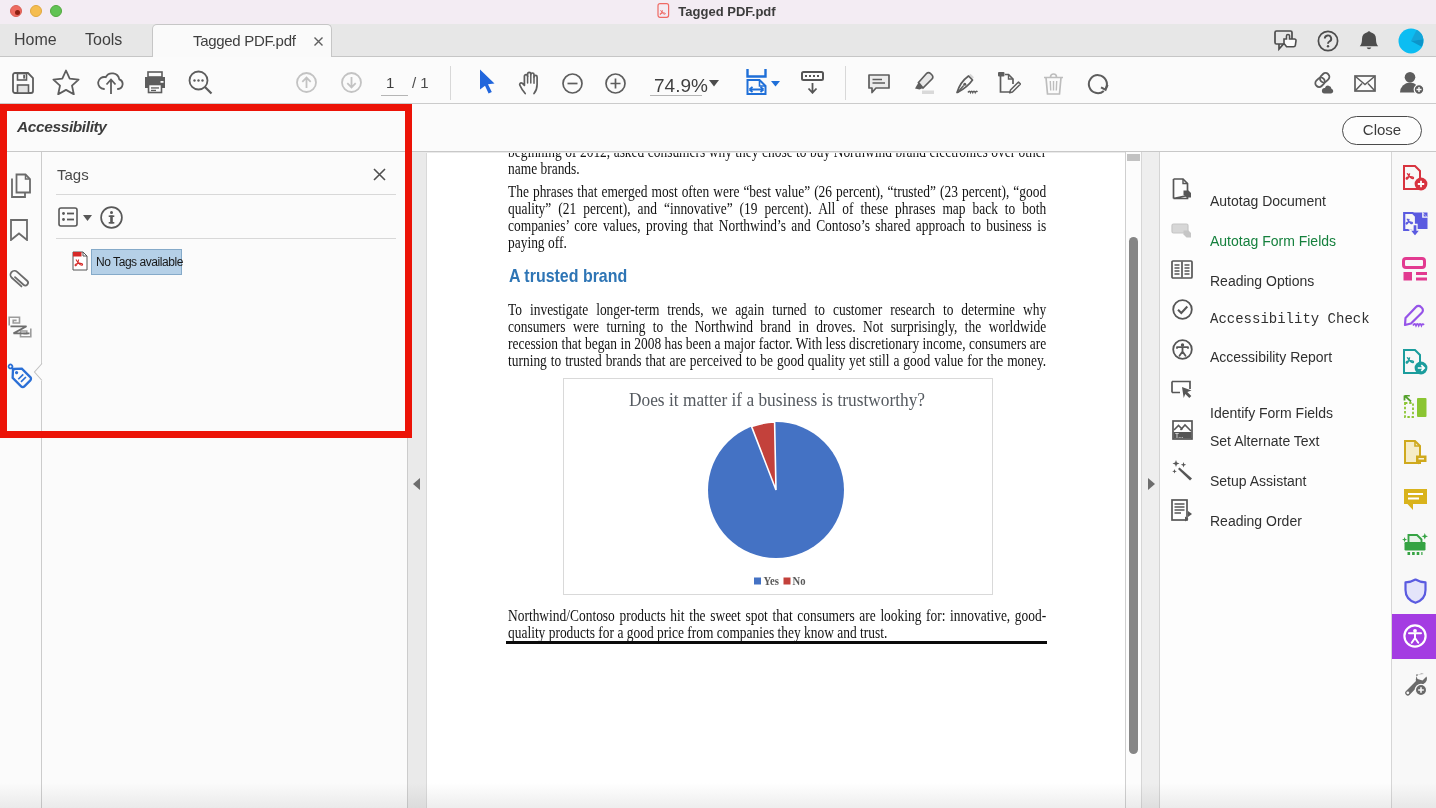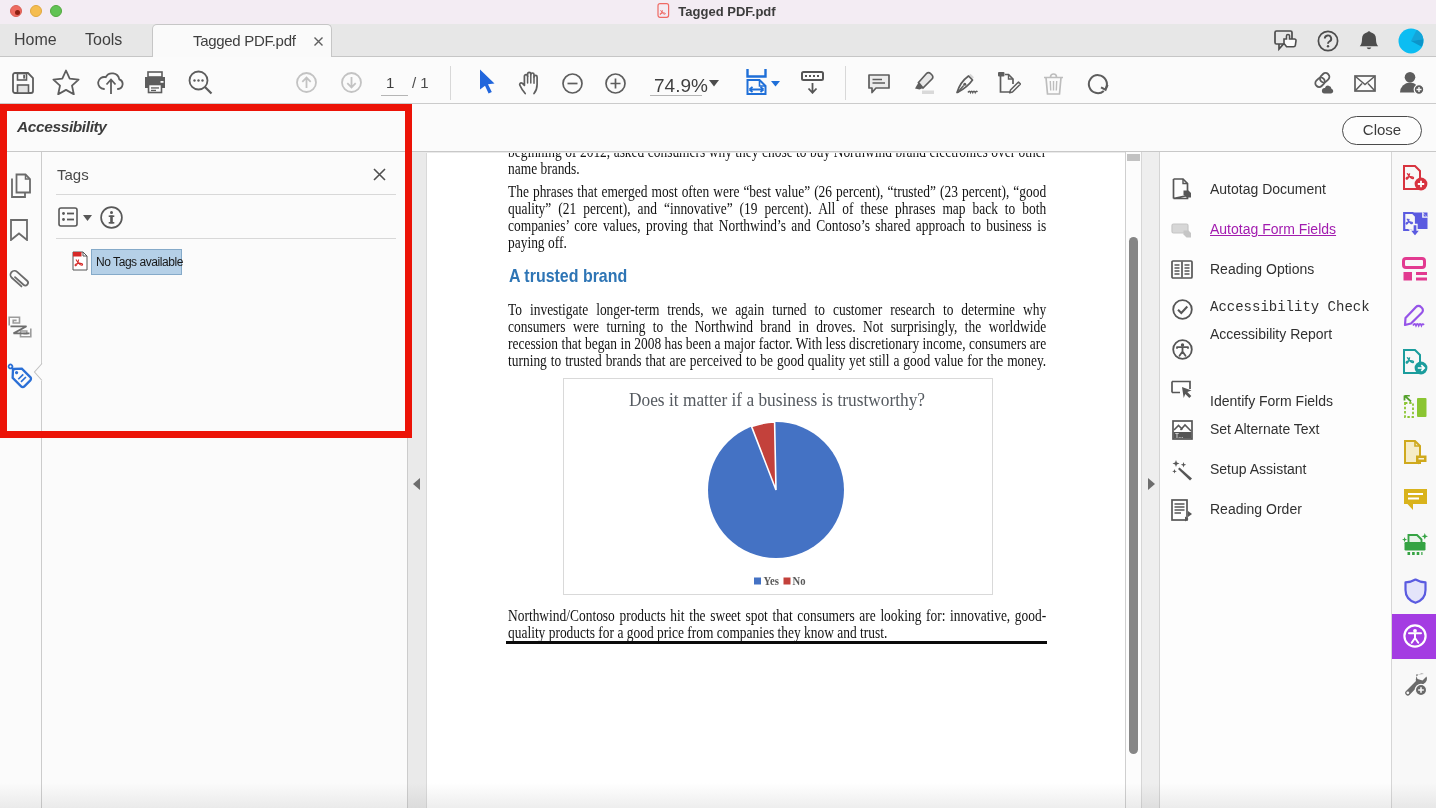--- a/index.html
+++ b/index.html
@@ -38,21 +38,21 @@
   
   #rstrip { left:1142px; top:152px; width:18px; height:656px; background:#eeeeee; border-right:1px solid #d4d4d4; }
 
   
   #rpanel { left:1160px; top:152px; width:231px; height:656px; background:#fdfdfd; }
   #rail   { left:1391px; top:152px; width:45px; height:656px; background:#f8f8f8; border-left:1px solid #d6d6d6; }
 
   
   #redrect { left:0; top:104px; width:412px; height:334px; border:7px solid #ec1307; z-index:50; }
 
-  .rlabel { position:absolute; left:50px; font-size:14px; color:#303030; }
+  .rlabel { position:absolute; left:50px; font-size:14px; color:#303030;margin-top:12px; }
 
   .docline { position:absolute; left:81px; width:640.5px; font-family:"Liberation Serif", serif;
              font-size:16px; color:#131313; white-space:nowrap; transform:scaleX(0.8403); transform-origin:0 0; }
   .just { text-align:justify; text-align-last:justify; white-space:normal; }
 </style>
 </head>
 <body>
 
 <div class="abs" id="titlebar">
   <div class="tl" style="left:10px; background:#ee6a5f; border:0.5px solid #d95f54;">
@@ -368,24 +368,24 @@
 <div class="abs" id="rstrip"></div>
 <svg width="8" height="12" viewBox="0 0 8 12" style="position:absolute; left:1147px; top:478px;">
   <path d="M1 0 L8 6 L1 12 Z" fill="#6d6d6d"></path>
 </svg>
 <svg width="8" height="12" viewBox="0 0 8 12" style="position:absolute; left:413px; top:478px; z-index:3;">
   <path d="M7 0 L0 6 L7 12 Z" fill="#6d6d6d"></path>
 </svg>
 
 <div class="abs" id="rpanel">
   <div class="rlabel" style="top:29px;">Autotag Document</div>
-  <div class="rlabel" style="top:69px; color:#a21caf;text-decoration:underline;">Autotag Form Fields</div>
+  <div class="rlabel" style="top:69px; color:#15803d;">Autotag Form Fields</div>
   <div class="rlabel" style="top:109px;">Reading Options</div>
   <div class="rlabel" style="top:147px;font-family:Liberation Mono, monospace;">Accessibility Check</div>
-  <div class="rlabel" style="top:174px;text-align:right;">Accessibility Report</div>
+  <div class="rlabel" style="top:185px;text-align:right;">Accessibility Report</div>
   <div class="rlabel" style="top:241px;">Identify Form Fields</div>
   <div class="rlabel" style="top:269px;">Set Alternate Text</div>
   <div class="rlabel" style="top:309px;">Setup Assistant</div>
   <div class="rlabel" style="top:349px;">Reading Order</div>
 
   <svg width="20" height="22" viewBox="0 0 20 22" style="position:absolute; left:12px; top:26px;">
     <path d="M1.5 1 L11 1 L15.5 5.5 L15.5 13 M15.5 17.5 L15.5 20.5 L1.5 20.5 Z M1.5 1 L1.5 20.5" fill="none" stroke="#565656" stroke-width="1.7"></path>
     <path d="M11 1 L11 5.5 L15.5 5.5" fill="none" stroke="#565656" stroke-width="1.4"></path>
     <path d="M11.5 12.5 l5 0 2.5 2.5 0 4.5 -4.5 0 -3 -3 z" fill="#565656"></path>
   </svg>

